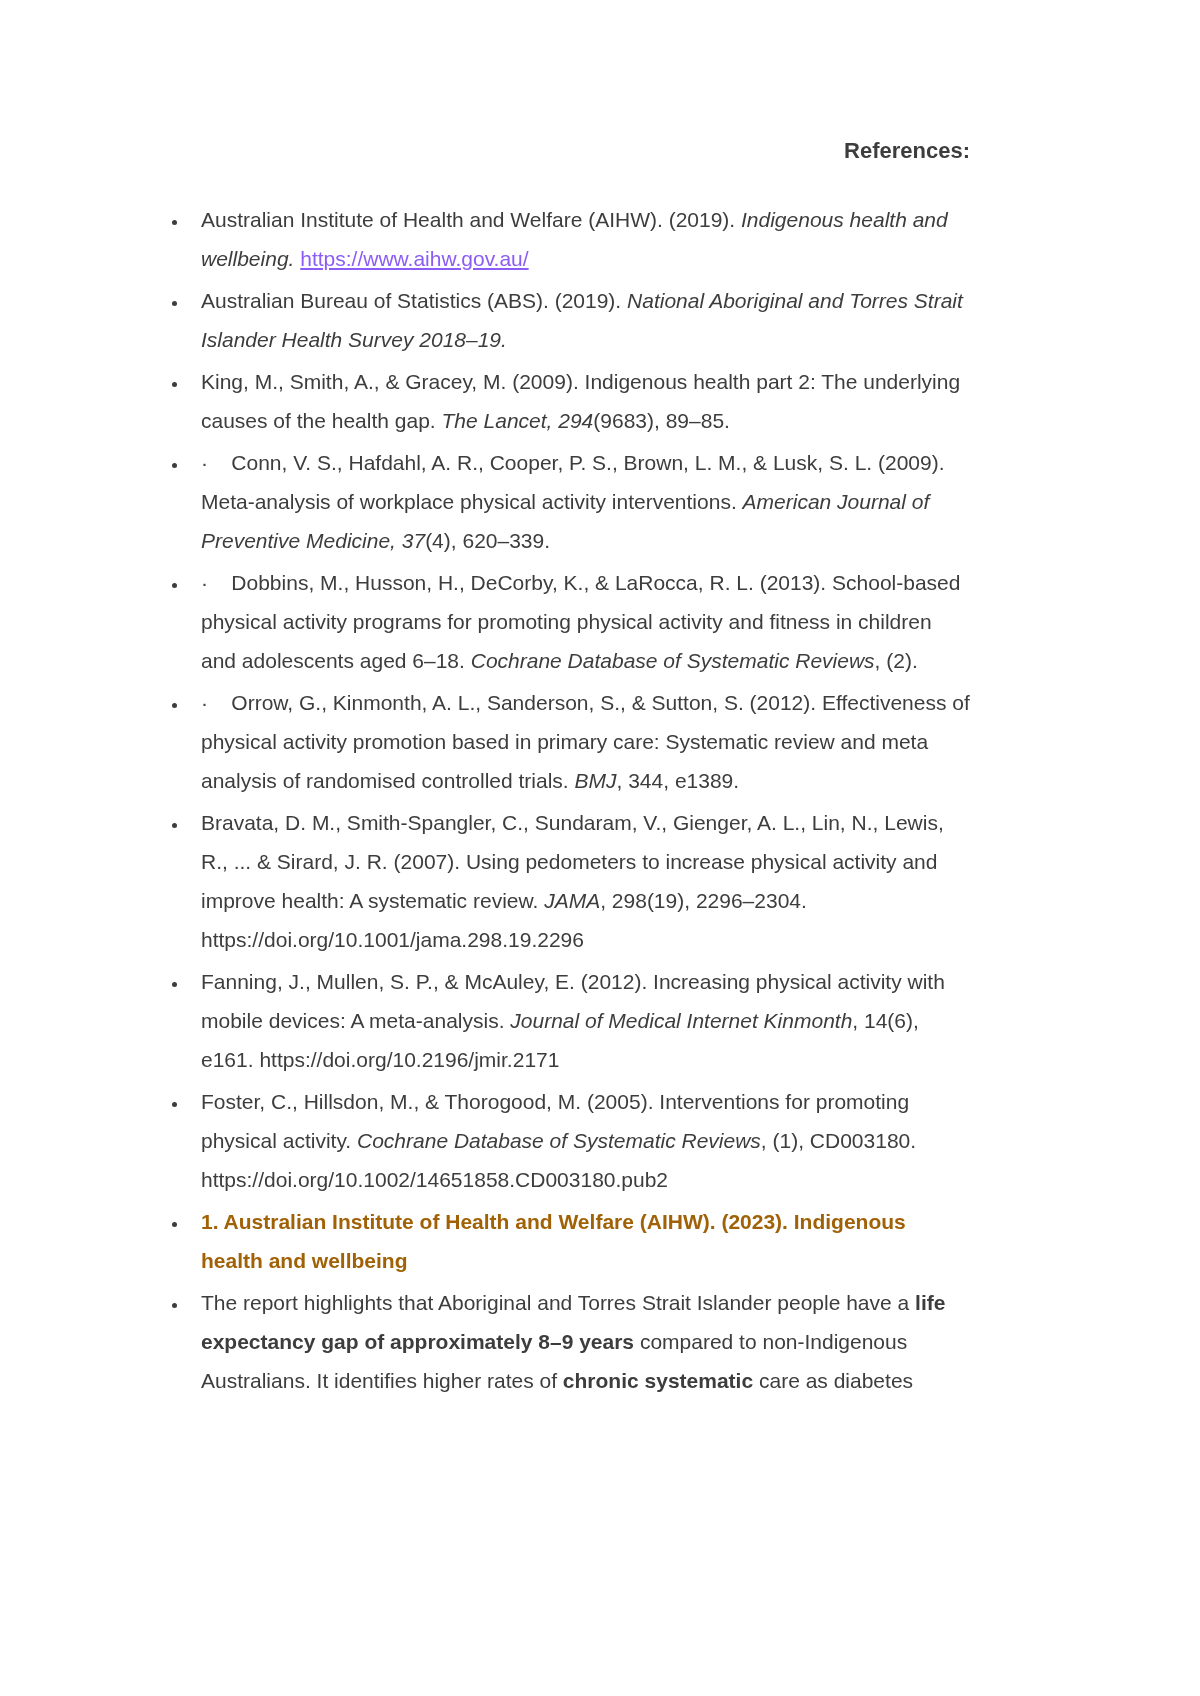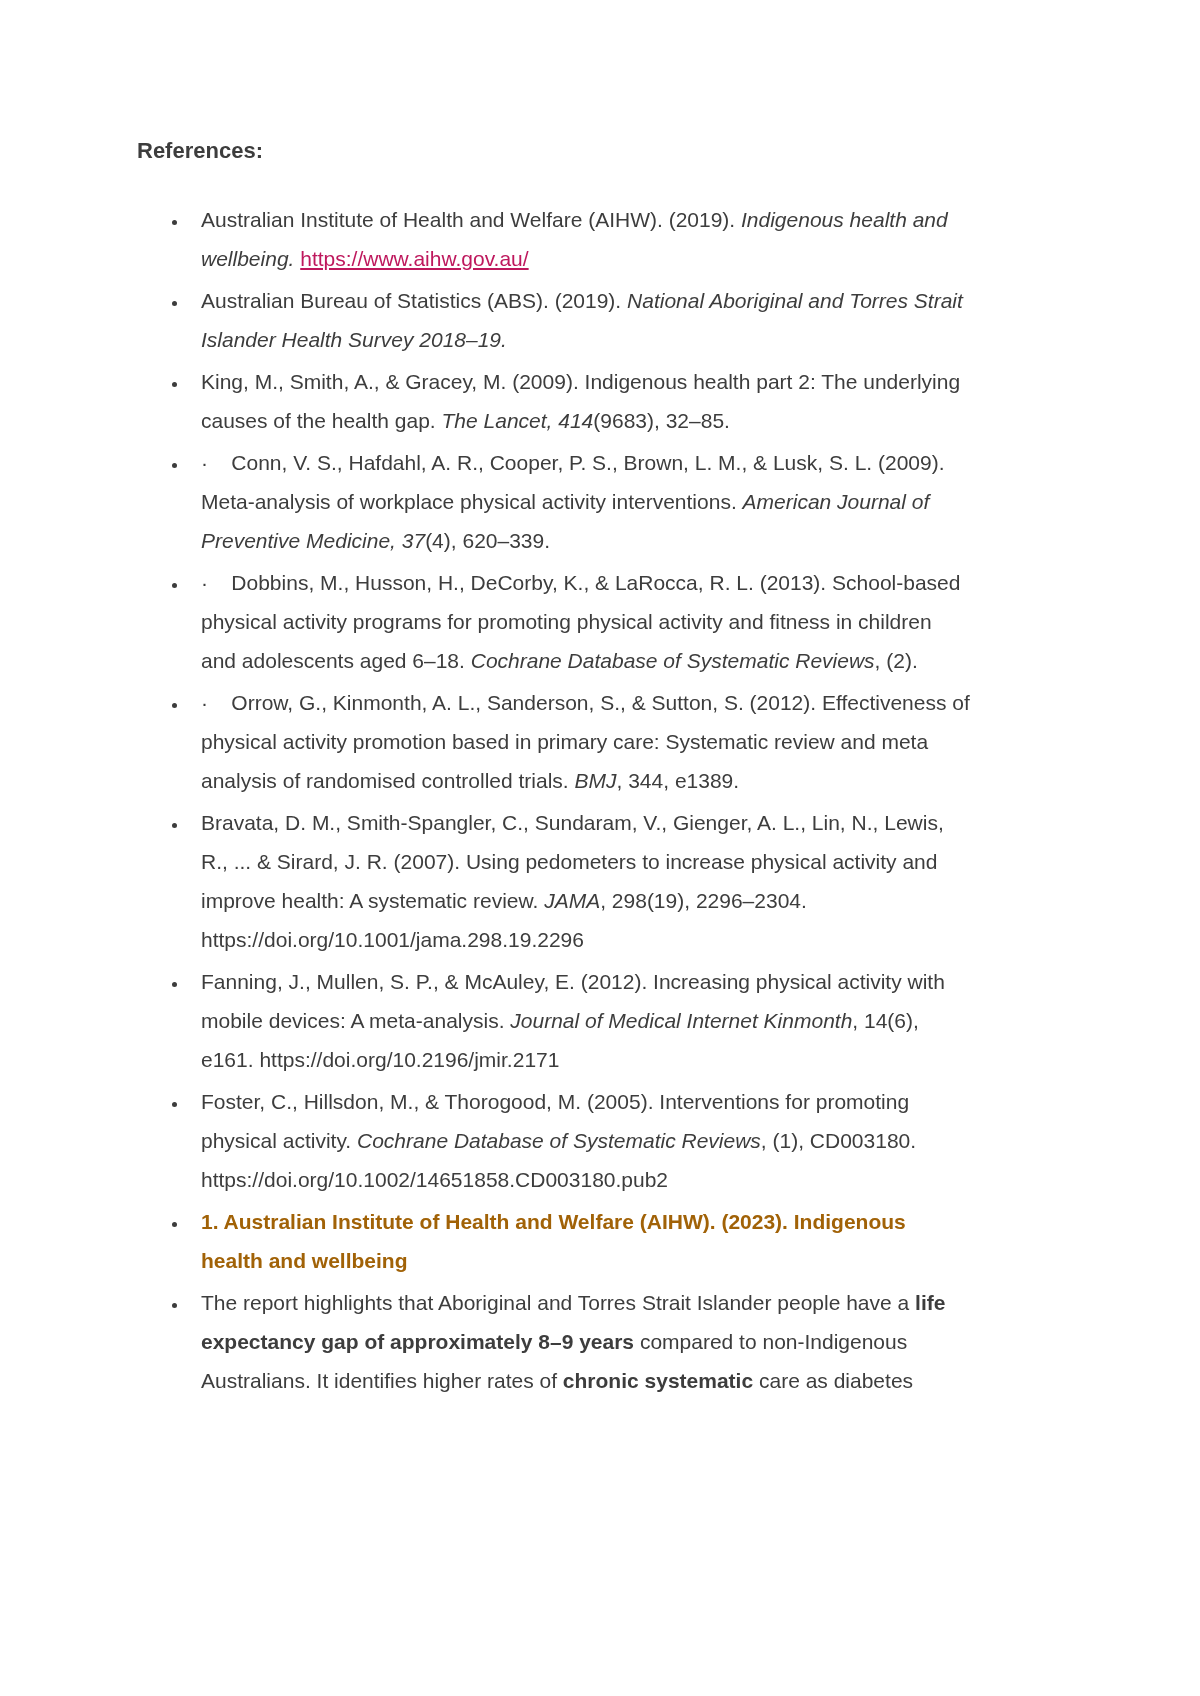--- a/index.html
+++ b/index.html
@@ -16,20 +16,21 @@
     background: #ffffff;
     overflow: hidden;
     font-family: "Liberation Sans", "DejaVu Sans", sans-serif;
     color: #3d3d3d;
   }
   .title {
     font-size: 22px;
     font-weight: 700;
     margin: 0 0 36px 0;
     color: #3d3d3d;
+    text-align: right;
   }
   .ref-list {
     margin: 0;
     padding: 0 0 0 52px;
     list-style: disc outside;
   }
   .ref-list li {
     font-size: 21px;
     line-height: 39px;
     margin: 0 0 3px 0;
@@ -42,34 +43,34 @@
   }
   .i { font-style: italic; }
   .b { font-weight: 700; }
   .heading-item {
     font-weight: 700;
     font-size: 23px;
     line-height: 42px;
     color: #a16207;
   }
   a.link {
-    color: #be185d;
+    color: #8b5cf6;
     text-decoration: underline;
     cursor: pointer;
   }
 </style>
 </head>
 <body>
 
 <div class="page">
   <h1 class="title">References:</h1>
   <ul class="ref-list" id="ref-list">
       <li><span>Australian Institute of Health and Welfare (AIHW). (2019). </span><span class="i">Indigenous health and wellbeing. </span><a href="#" class="link">https://www.aihw.gov.au/</a></li>
       <li><span>Australian Bureau of Statistics (ABS). (2019). </span><span class="i">National Aboriginal and Torres Strait Islander Health Survey 2018–19.</span></li>
-      <li><span>King, M., Smith, A., &amp; Gracey, M. (2009). Indigenous health part 2: The underlying causes of the health gap. </span><span class="i">The Lancet, 414</span><span>(9683), 32–85.</span></li>
+      <li><span>King, M., Smith, A., &amp; Gracey, M. (2009). Indigenous health part 2: The underlying causes of the health gap. </span><span class="i">The Lancet, 294</span><span>(9683), 89–85.</span></li>
       <li><span>·&nbsp;&nbsp;&nbsp; Conn, V. S., Hafdahl, A. R., Cooper, P. S., Brown, L. M., &amp; Lusk, S. L. (2009). Meta-analysis of workplace physical activity interventions. </span><span class="i">American Journal of Preventive Medicine, 37</span><span>(4), 620–339.</span></li>
       <li><span>·&nbsp;&nbsp;&nbsp; Dobbins, M., Husson, H., DeCorby, K., &amp; LaRocca, R. L. (2013). School-based physical activity programs for promoting physical activity and fitness in children and adolescents aged 6–18. </span><span class="i">Cochrane Database of Systematic Reviews</span><span>, (2).</span></li>
       <li><span>·&nbsp;&nbsp;&nbsp; Orrow, G., Kinmonth, A. L., Sanderson, S., &amp; Sutton, S. (2012). Effectiveness of physical activity promotion based in primary care: Systematic review and meta analysis of randomised controlled trials. </span><span class="i">BMJ</span><span>, 344, e1389.</span></li>
       <li><span>Bravata, D. M., Smith-Spangler, C., Sundaram, V., Gienger, A. L., Lin, N., Lewis, R., ... &amp; Sirard, J. R. (2007). Using pedometers to increase physical activity and improve health: A systematic review. </span><span class="i">JAMA</span><span>, 298(19), 2296–2304. https://doi.org/10.1001/jama.298.19.2296</span></li>
       <li><span>Fanning, J., Mullen, S. P., &amp; McAuley, E. (2012). Increasing physical activity with mobile devices: A meta-analysis. </span><span class="i">Journal of Medical Internet Kinmonth</span><span>, 14(6), e161. https://doi.org/10.2196/jmir.2171</span></li>
       <li><span>Foster, C., Hillsdon, M., &amp; Thorogood, M. (2005). Interventions for promoting physical activity. </span><span class="i">Cochrane Database of Systematic Reviews</span><span>, (1), CD003180. https://doi.org/10.1002/14651858.CD003180.pub2</span></li>
       <li class="heading-item"><span class="b">1. Australian Institute of Health and Welfare (AIHW). (2023). Indigenous health and wellbeing</span></li>
       <li><span>The report highlights that Aboriginal and Torres Strait Islander people have a </span><span class="b">life expectancy gap of approximately 8–9 years</span><span> compared to non-Indigenous Australians. It identifies higher rates of </span><span class="b">chronic systematic</span><span> care as diabetes</span></li>
     </ul>
 </div>

